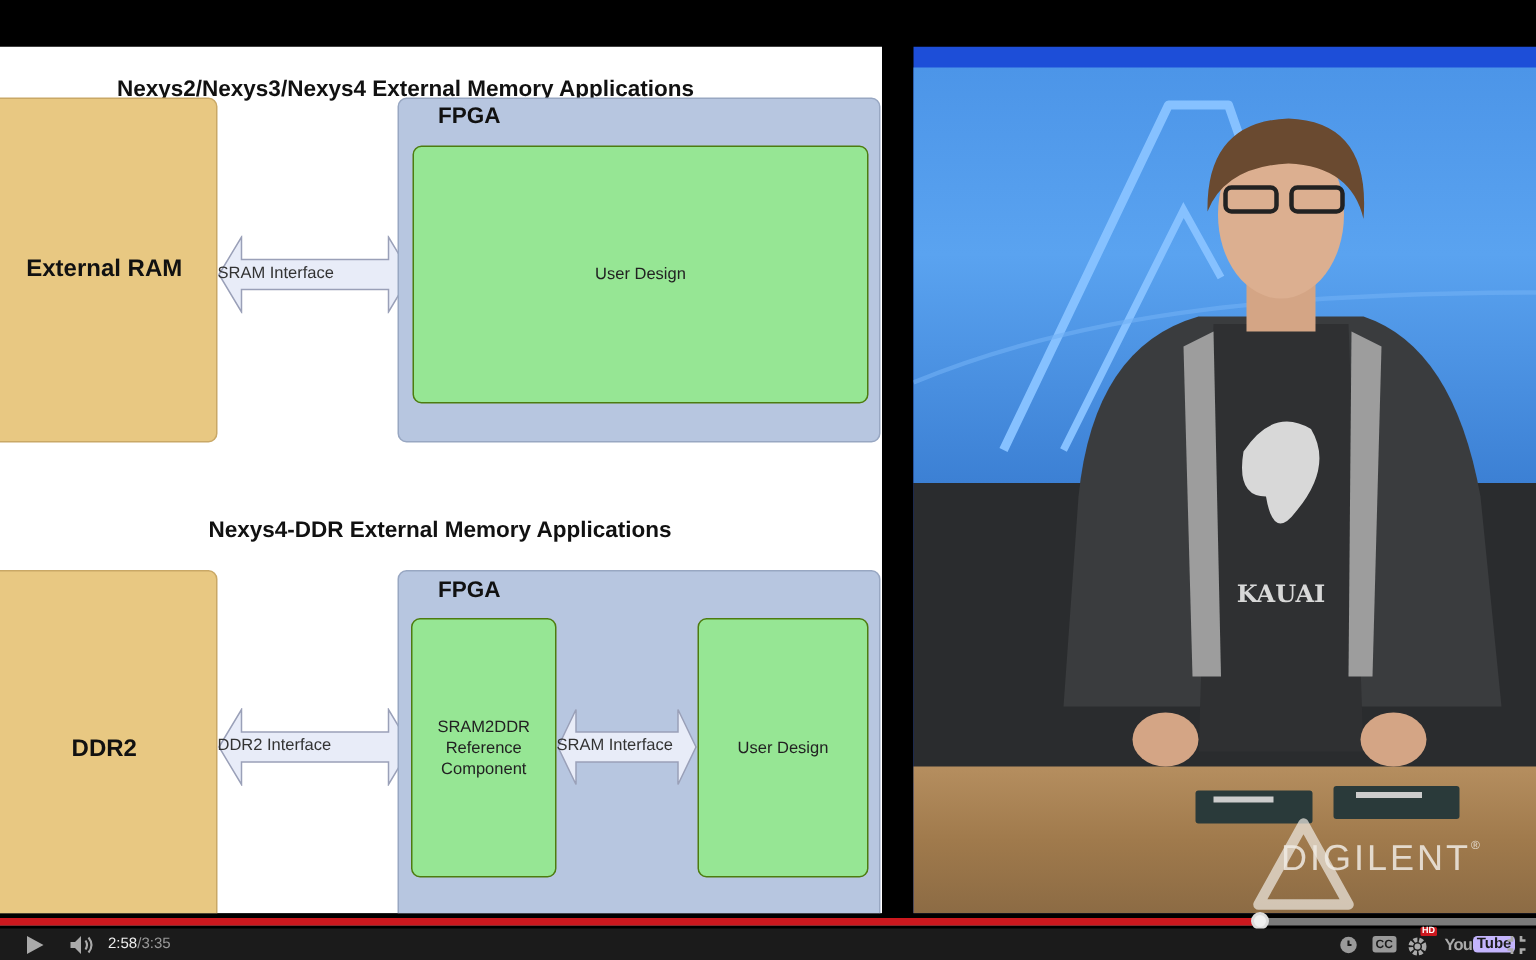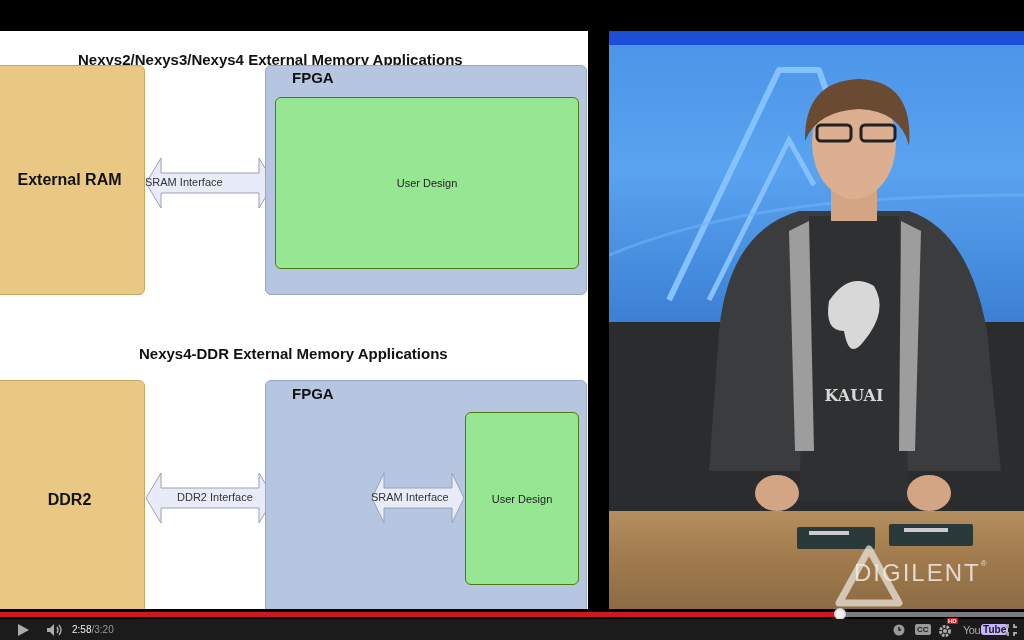--- a/index.html
+++ b/index.html
@@ -75,24 +75,29 @@
       </div>
 
       <div class="slide-heading" style="left:103px; top:314px;margin-left:36px;">Nexys4-DDR External Memory Applications</div>
       <div class="mem-box" style="left:-6px; top:349px; width:151px; height:240px;">
         <span>DDR2</span>
       </div>
       <div class="arrow" style="left:145px; top:441px; width:130px; height:52px;">
         <svg width="130" height="52" viewBox="0 0 130 52">
             <path d="M1 26L16 1v15h98V1l15 25-15 25V36H16v15z" fill="#e8ecf8" stroke="#9aa0b8" stroke-width="1"></path>
           </svg>
-        <div class="lbl" style="top:19px;padding-left:32px;">DDR2 Interface</div>
+        <div class="lbl" style="top:19px;">DDR2 Interface</div>
       </div>
       <div class="fpga-box" style="left:265px; top:349px; width:322px; height:240px;">
         <div class="fpga-label" style="left:26px; top:4px;">FPGA</div>
+        <div class="green-box" style="left:8px; top:31px; width:97px; height:173px; flex-direction:column;">
+          <span>SRAM2DDR</span>
+          <span>Reference</span>
+          <span>Component</span>
+        </div>
         <div class="green-box" style="left:199px; top:31px; width:114px; height:173px;">
           <span>User Design</span>
         </div>
       </div>
       <div class="arrow" style="left:371px; top:441px; width:94px; height:52px;">
         <svg width="94" height="52" viewBox="0 0 94 52">
             <path d="M1 26L13 1v15h68V1l12 25-12 25V36H13v15z" fill="#e8ecf8" stroke="#9aa0b8" stroke-width="1"></path>
           </svg>
         <div class="lbl" style="top:19px;">SRAM Interface</div>
       </div>
@@ -158,41 +163,41 @@
     </div>
     <div class="ctl" style="left:46px;">
       <svg width="18" height="14" viewBox="0 0 18 14">
           <path d="M1 5h3l4-4v12l-4-4H1z" fill="#aaa"></path>
           <path d="M11 4q2 3 0 6M13 2q4 5 0 10" stroke="#aaa" stroke-width="1.4" fill="none"></path>
         </svg>
     </div>
     <div class="ctl time">
       <span class="cur">2:58</span>
         <span> / </span>
-        <span>3:20</span>
+        <span>3:35</span>
     </div>
 
     <div class="ctl" style="left:893px;">
       <svg width="12" height="12" viewBox="0 0 12 12">
           <circle cx="6" cy="6" r="5.5" fill="#999"></circle>
           <path d="M6 3v3h2" stroke="#1b1b1b" stroke-width="1.4" fill="none"></path>
         </svg>
     </div>
     <div class="ctl" style="left:915px;">
       <span style="font-size:8px; font-weight:bold; color:#1b1b1b; background:#999; border-radius:2px; padding:1px 2px;">CC</span>
     </div>
     <div class="ctl" style="left:938px;">
       <svg width="16" height="16" viewBox="0 0 16 16">
           <circle cx="7" cy="9" r="4.5" fill="none" stroke="#aaa" stroke-width="3" stroke-dasharray="2.5 1.2"></circle>
           <circle cx="7" cy="9" r="2" fill="#aaa"></circle>
         </svg>
       <span style="position:absolute; left:9px; top:-4px; font-size:6px; font-weight:bold; color:#fff; background:#cc181e; padding:0 1px; border-radius:1px;">HD</span>
     </div>
     <div class="ctl" style="left:963px;">
-      <span style="font-size:11px; font-weight:normal; color:#aaa; letter-spacing:-0.5px;">You</span>
+      <span style="font-size:11px; font-weight:bold; color:#aaa; letter-spacing:-0.5px;">You</span>
         <span style="font-size:10px; font-weight:bold; color:#1b1b1b; background:#c4b5fd; border-radius:3px; padding:0 2px; margin-left:1px;">Tube</span>
     </div>
     <div class="ctl" style="left:1004px;">
       <svg width="14" height="14" viewBox="0 0 14 14">
           <path d="M4 1v3H1M10 1v3h3M4 13v-3H1M10 13v-3h3" stroke="#aaa" stroke-width="1.8" fill="none"></path>
         </svg>
     </div>
   </div>
 </div>
 

